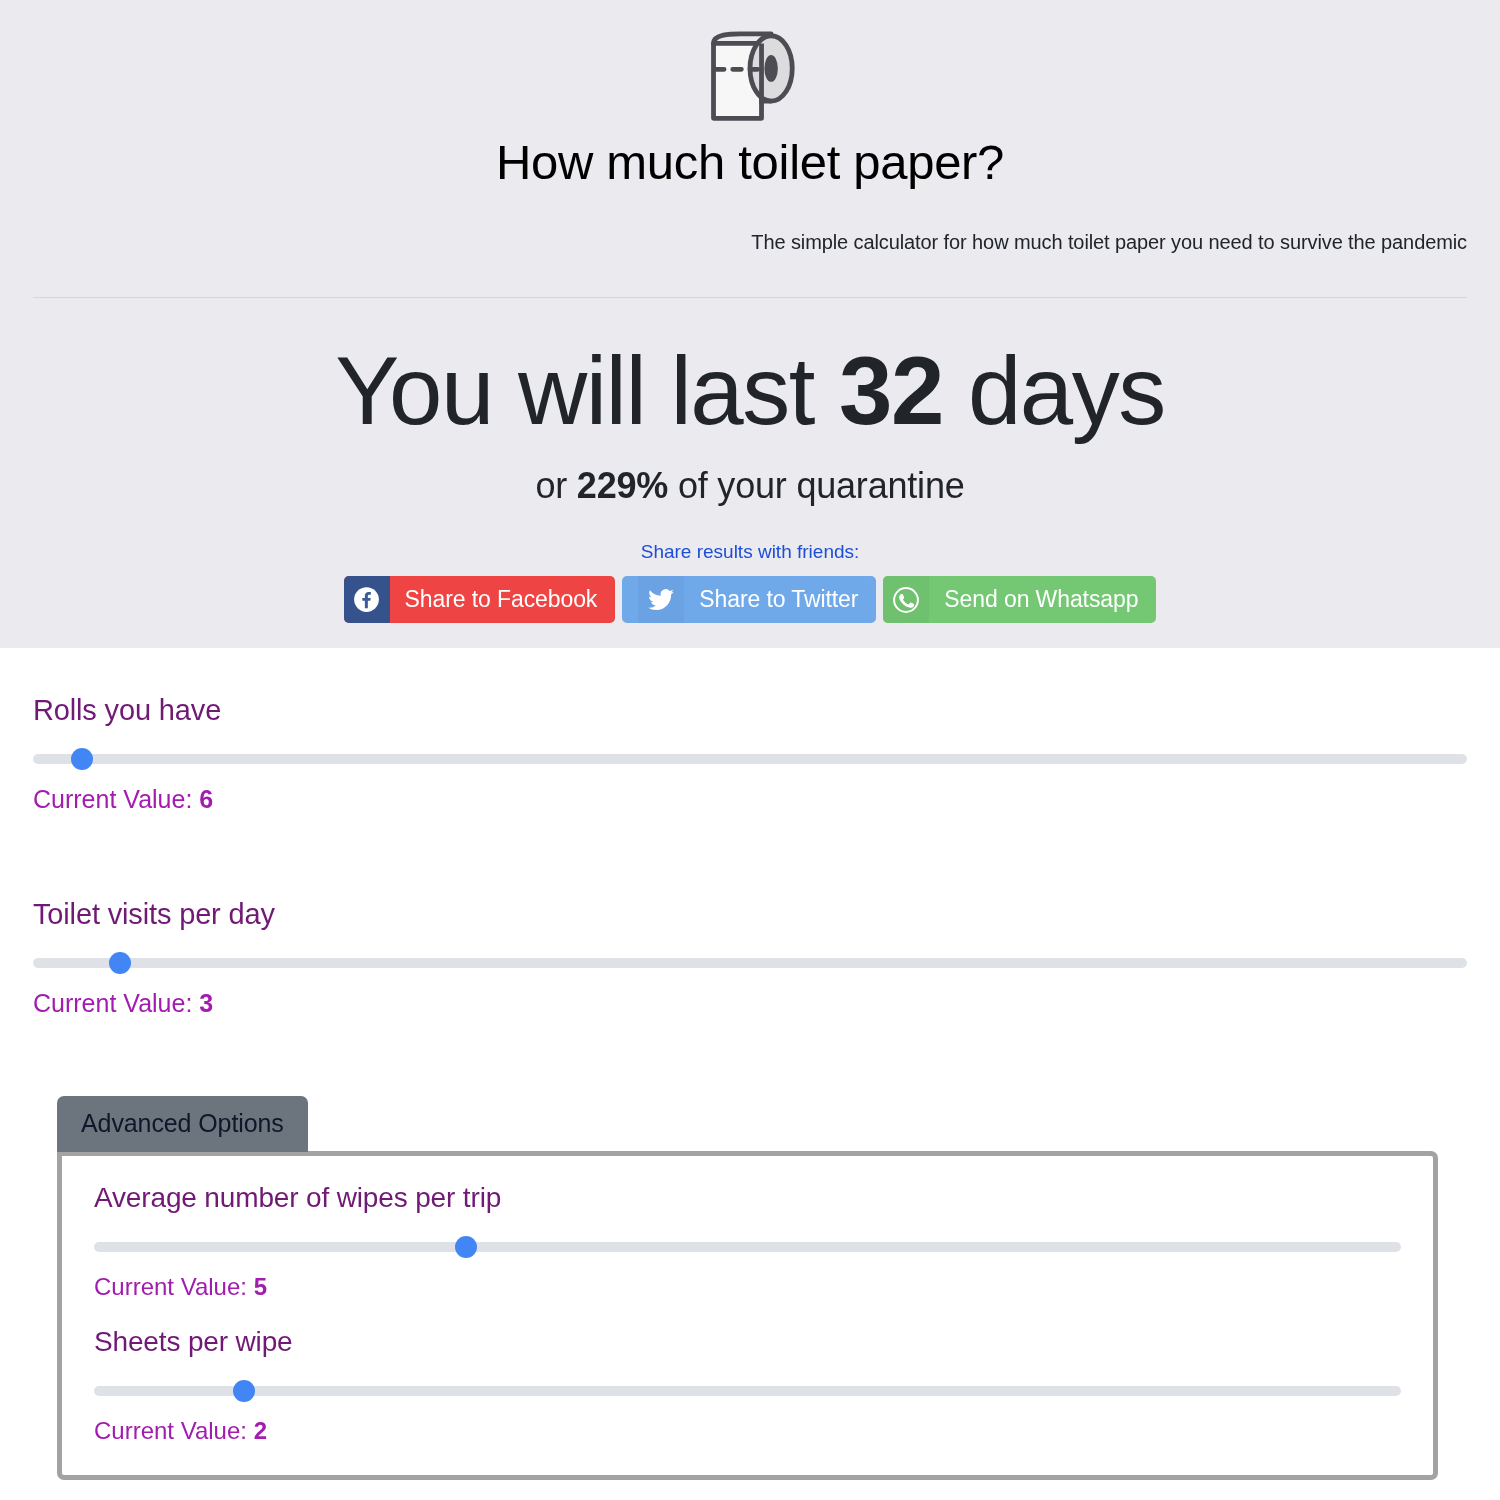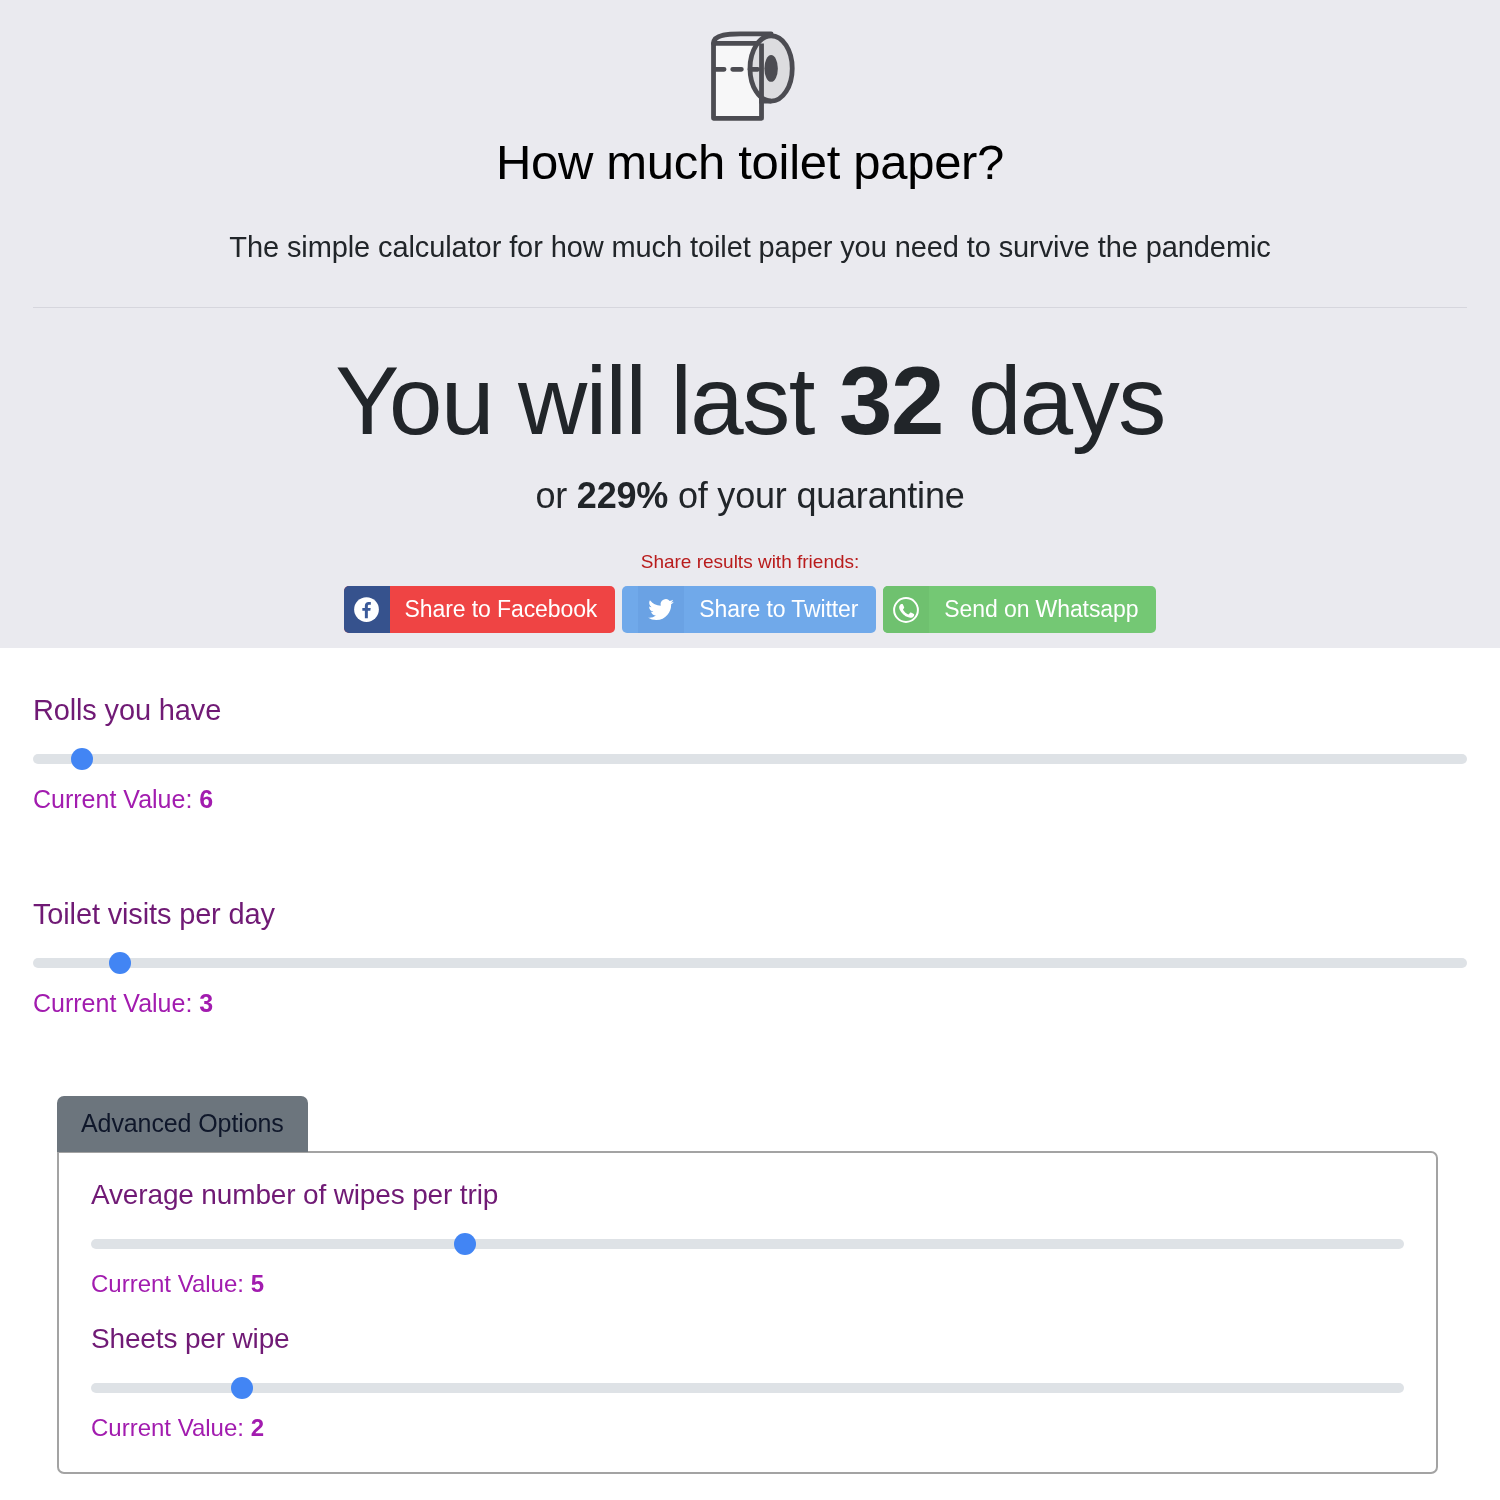--- a/index.html
+++ b/index.html
@@ -30,22 +30,22 @@
     margin: 4px 0 0 0;
     text-align: center;
     font-size: 49px;
     font-weight: 400;
     line-height: 1.15;
     color: #000000;
     letter-spacing: -0.3px;
   }
   .page-subtitle {
     margin: 41px 0 0 0;
-    text-align: center;
-    font-size: 29px;
+    text-align: right;
+    font-size: 20px;
     font-weight: 400;
     color: #212529;
     letter-spacing: -0.1px;
   }
   .divider {
     height: 1px;
     background: #d6d6dd;
     border: 0;
     margin: 43px 0 0 0;
   }
@@ -66,21 +66,21 @@
     font-weight: 400;
     color: #212529;
     letter-spacing: -0.2px;
   }
   .result-sub b { font-weight: 700; }
   .share-label {
     margin: 34px 0 0 0;
     text-align: center;
     font-size: 19px;
     font-weight: 400;
-    color: #b91c1c;
+    color: #1d4ed8;
   }
   .share-row {
     margin: 13px 0 0 0;
     display: flex;
     justify-content: center;
     align-items: center;
     gap: 7px;
   }
   .share-btn {
     display: flex;
@@ -170,21 +170,21 @@
     color: #0f172a;
     font-size: 25px;
     padding: 13px 24px 14px 24px;
     border-radius: 7px 7px 0 0;
     cursor: pointer;
     letter-spacing: -0.1px;
     position: relative;
     z-index: 2;
   }
   .adv-panel {
-    border: 2px solid #a3a3a3;
+    border: 5px solid #a3a3a3;
     border-radius: 0 7px 7px 7px;
     background: #ffffff;
     margin-right: 29px;
     padding: 26px 32px 30px 32px;
     margin-top: -1px;
   }
   .adv-panel .field-label { font-size: 28px; }
   .adv-panel .current-value { font-size: 24px; }
   .adv-panel .slider { margin-top: 22px; }
   .adv-gap { height: 25px; }

